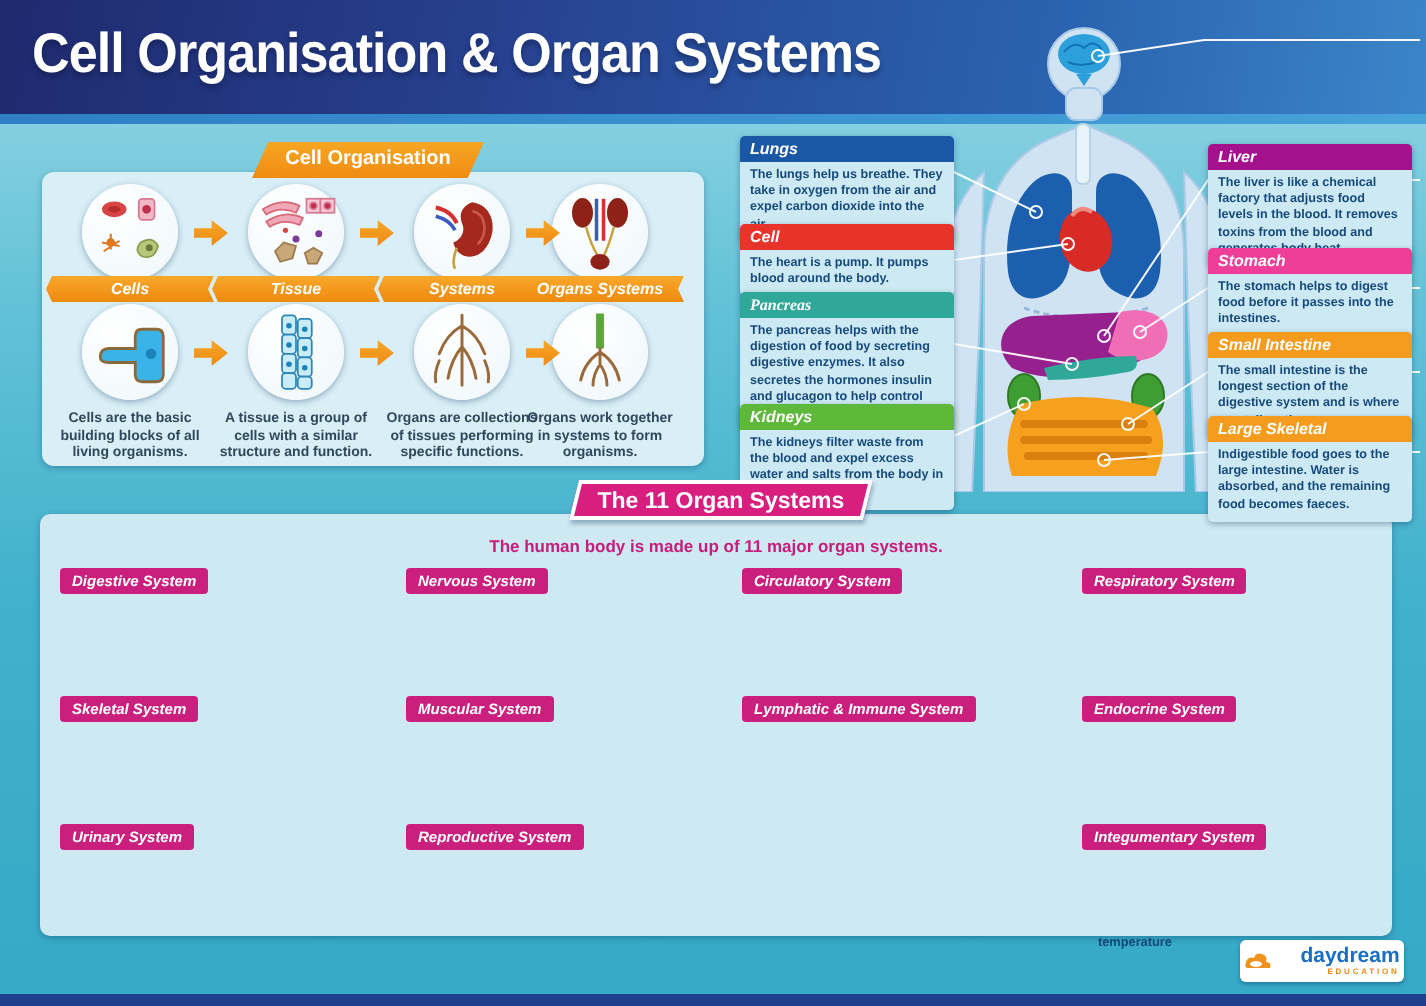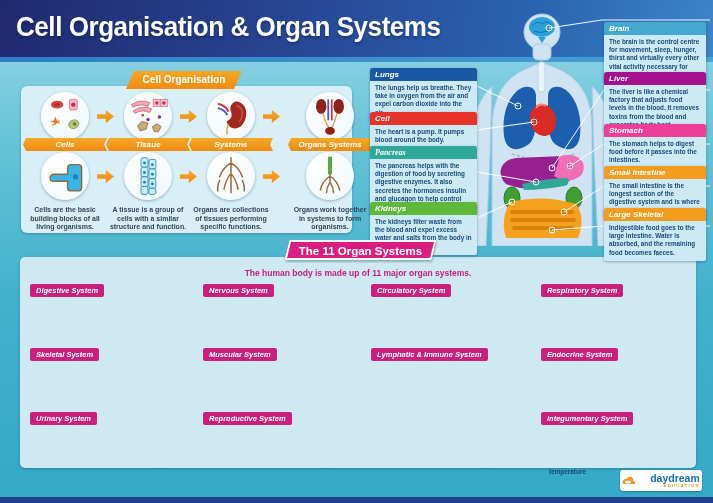--- a/index.html
+++ b/index.html
@@ -224,21 +224,21 @@
       </div>
       <div class="co-ribbon">Systems</div>
       <div class="co-circle bottom">
         <svg viewBox="0 0 48 48" width="42" height="42">
           <path d="M24 3 v12 M24 9 q-9 5 -13 16 M24 9 q9 5 13 16 M24 15 v28 M24 21 q-6 7 -8 18 M24 21 q6 7 8 18 M11 29 q-3 7 -2 12 M37 29 q3 7 2 12" stroke="#9a6a3a" stroke-width="1.7" fill="none" stroke-linecap="round"></path>
         </svg>
       </div>
       <div class="co-desc">Organs are collections of tissues performing specific functions.</div>
     </div>
 
-    <div class="co-col" style="left:269px">
+    <div class="co-col" style="left:239px">
       <div class="co-circle top">
         <svg viewBox="0 0 48 48" width="42" height="42">
           <path d="M22 5 v24" stroke="#3a5ac8" stroke-width="2"></path>
             <path d="M26 5 v24" stroke="#d83030" stroke-width="2"></path>
           <ellipse cx="14" cy="13" rx="6" ry="8.5" fill="#8f2218"></ellipse>
             <ellipse cx="34" cy="13" rx="6" ry="8.5" fill="#8f2218"></ellipse>
           <path d="M16 21 q3 11 7 17 M32 21 q-3 11 -6 17" stroke="#c8a03a" stroke-width="1.4" fill="none"></path>
           <ellipse cx="24" cy="41" rx="5.5" ry="4.5" fill="#8f2218"></ellipse>
         </svg>
       </div>
@@ -270,24 +270,20 @@
   </div>
   <div class="olabel" style="left:370px;top:146px;width:107px">
     <div class="olabel-head" style="background: rgb(47, 168, 154); font-family: Liberation Serif, serif;">Pancreas</div>
     <div class="olabel-body">The pancreas helps with the digestion of food by secreting digestive enzymes. It also secretes the hormones insulin and glucagon to help control blood sugar levels.</div>
   </div>
   <div class="olabel" style="left:370px;top:202px;width:107px">
     <div class="olabel-head" style="background: rgb(94, 184, 58);">Kidneys</div>
     <div class="olabel-body">The kidneys filter waste from the blood and expel excess water and salts from the body in the form of urine.</div>
   </div>
 
-  <div class="olabel" style="left:604px;top:22px;width:102px">
-    <div class="olabel-head" style="background: rgb(69, 169, 207);">Brain</div>
-    <div class="olabel-body">The brain is the control centre for movement, sleep, hunger, thirst and virtually every other vital activity necessary for survival.</div>
-  </div>
   <div class="olabel" style="left:604px;top:72px;width:102px">
     <div class="olabel-head" style="background: rgb(165, 17, 141);">Liver</div>
     <div class="olabel-body">The liver is like a chemical factory that adjusts food levels in the blood. It removes toxins from the blood and generates body heat.</div>
   </div>
   <div class="olabel" style="left:604px;top:124px;width:102px">
     <div class="olabel-head" style="background: rgb(238, 62, 151);">Stomach</div>
     <div class="olabel-body">The stomach helps to digest food before it passes into the intestines.</div>
   </div>
   <div class="olabel" style="left:604px;top:166px;width:102px">
     <div class="olabel-head" style="background: rgb(245, 155, 29);">Small Intestine</div>

